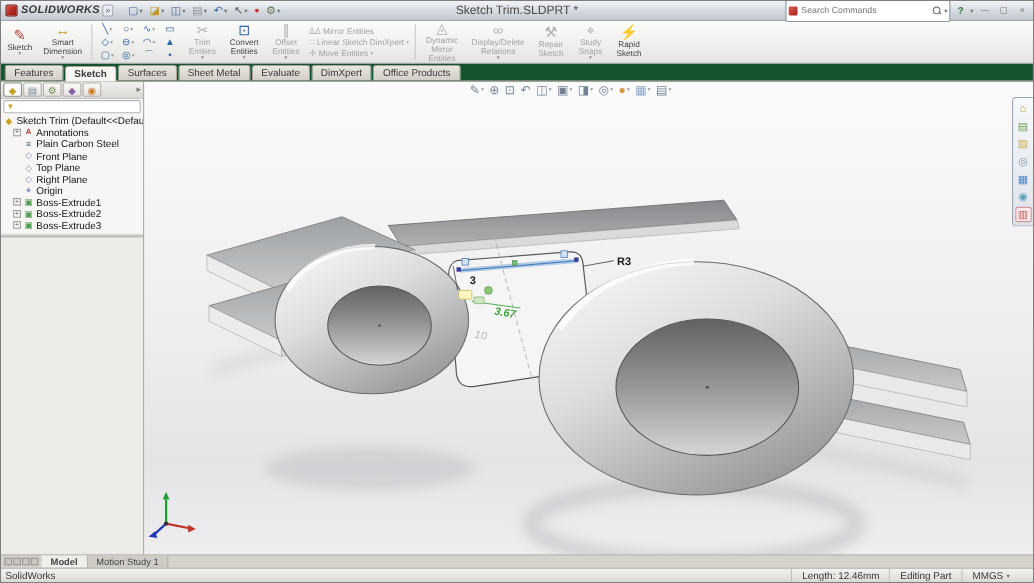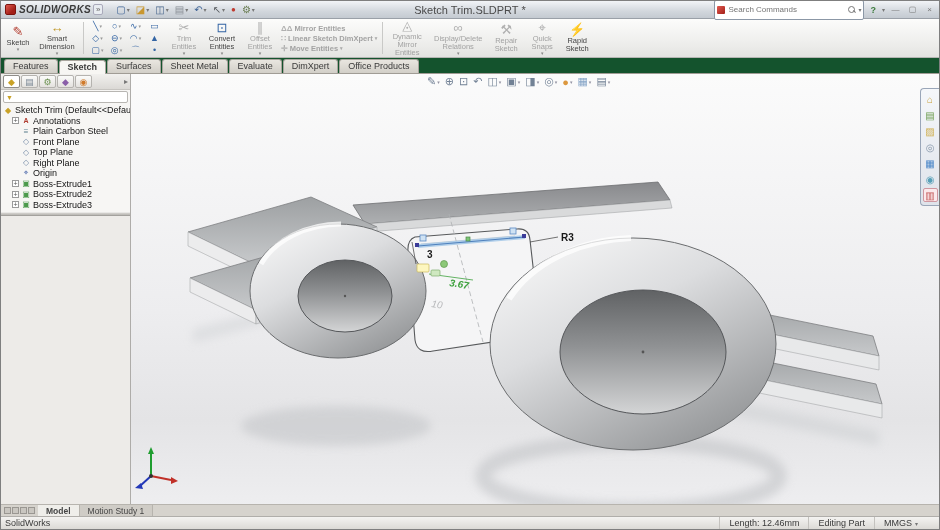--- a/index.html
+++ b/index.html
@@ -40,21 +40,21 @@
   .rbtn .ric { font-size:13px; line-height:13px; color:#3465a4; }
   .rbtn .rlbl { margin-top:1px; white-space:pre-line; }
   .rbtn .dd { font-size:5px; color:#888; line-height:4px; }
   .rbtn.dis { color:#a2a2a2; } .rbtn.dis .ric { color:#b0b0b0; }
   .c-sketch { color:#b23b2e !important; } .c-gold { color:#c29a2c !important; }
   .vsep { width:1px; background:#c9c9c7; margin:3px 2px; }
   .egrid { display:grid; grid-template-columns:repeat(4,19px); grid-template-rows:repeat(3,12px);
     align-items:center; padding:1px 2px; }
   .ecell { display:flex; align-items:center; justify-content:center; font-size:9px; color:#3465a4; }
   .ecell .dd2 { font-size:5px; color:#999; margin-left:1px; }
-  .rstack { display:flex; flex-direction:column; justify-content:center; gap:1px; font-size:7.5px; color:#a2a2a2; padding:0 3px;font-weight:bold; }
+  .rstack { display:flex; flex-direction:column; justify-content:center; gap:1px; font-size:7.5px; color:#a2a2a2; padding:0 3px; }
   .rstack .srow { display:flex; align-items:center; gap:2px; white-space:nowrap; }
   .rstack .sic { color:#b0b0b0; font-size:8px; }
 
   
   .tabrow { position:absolute; top:57px; left:0; right:0; height:16px; background:#14532d;
     border-bottom:1px solid #a09c95; display:flex; align-items:flex-end; padding-left:3px; font-size:9px; z-index:40; }
   .tab { padding:1px 8px 2px; border:1px solid #a9a59e; border-bottom:none; border-radius:3px 3px 0 0;
     background:linear-gradient(#e9e6e0,#d2cfc8); color:#3a3a3a; margin-right:1px; white-space:nowrap; }
   .tab.active { background:#f7f6f3; font-weight:bold; position:relative; top:1px; }
 
@@ -279,21 +279,21 @@
     <span class="ric">∞</span>
     <span class="rlbl" style="max-width:52px;">Display/Delete Relations</span>
     <span class="dd">▾</span>
   </div>
   <div class="rbtn dis">
     <span class="ric">⚒</span>
     <span class="rlbl" style="max-width:32px;">Repair Sketch</span>
   </div>
   <div class="rbtn dis">
     <span class="ric">⌖</span>
-    <span class="rlbl" style="max-width:28px;">Quick Snaps</span>
+    <span class="rlbl" style="max-width:28px;">Study Snaps</span>
     <span class="dd">▾</span>
   </div>
   <div class="rbtn">
     <span class="ric c-gold">⚡</span>
     <span class="rlbl" style="max-width:30px;">Rapid Sketch</span>
   </div>
 </div>
 
 <div class="tabrow">
   <span class="tab">Features</span>

